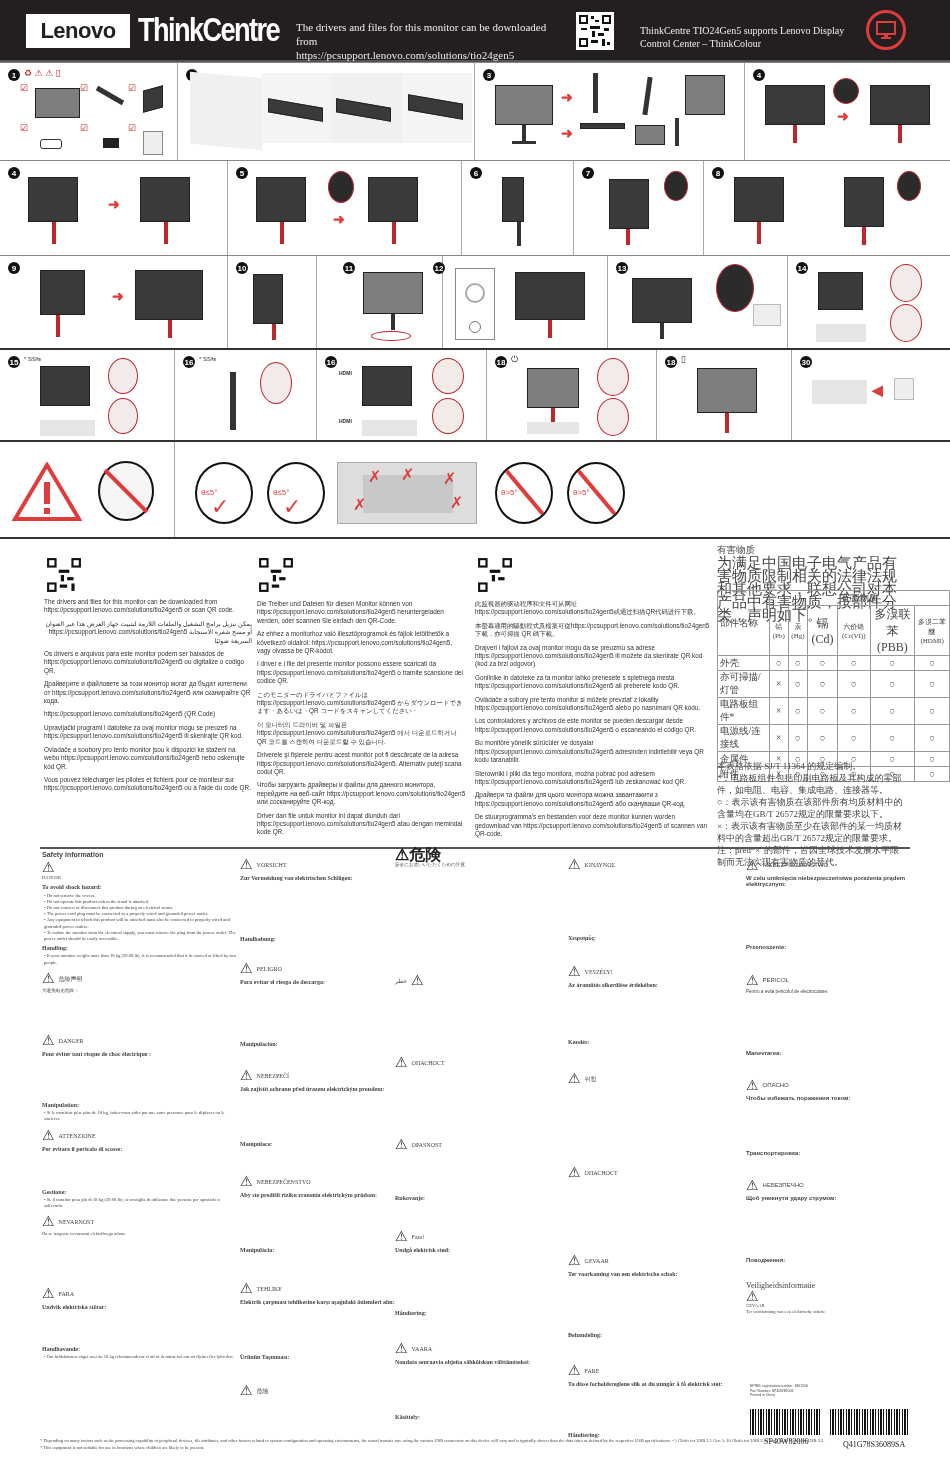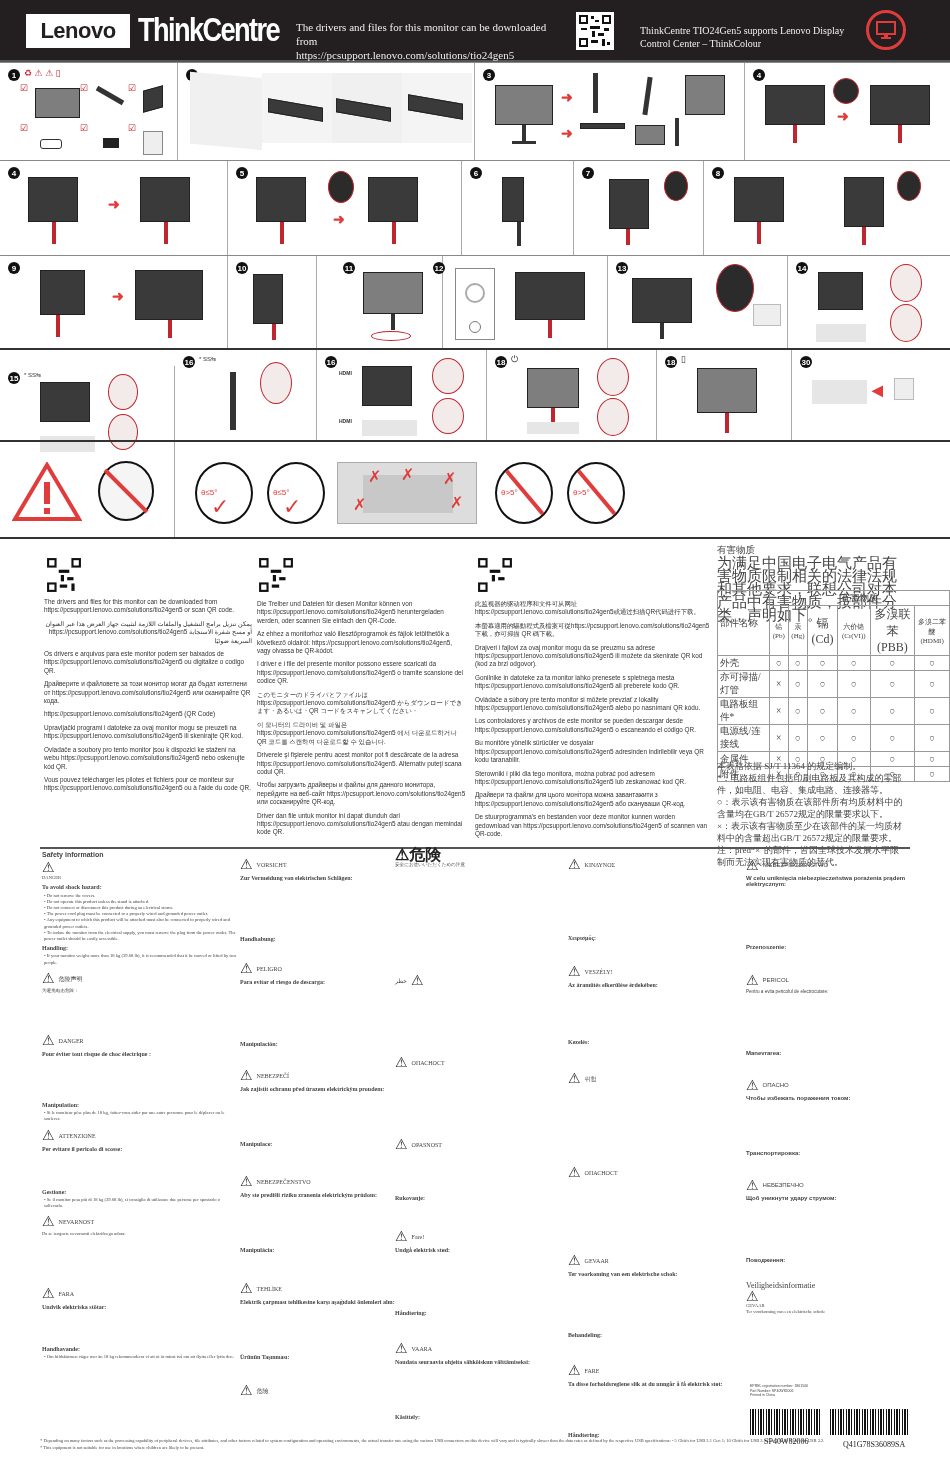--- a/index.html
+++ b/index.html
@@ -211,21 +211,21 @@
 </div>
 <div class="panel" style="left:788px;top:256px;width:162px;height:92px;border-right:none">
   <div class="step-num">14</div>
   <div class="mon" style="left:30px;top:16px;width:45px;height:38px"></div>
   <div style="position:absolute;left:28px;top:68px;width:50px;height:18px;background:#e6e6e6"></div>
   <div class="circle-zoom" style="left:102px;top:8px;width:32px;height:38px"></div>
   <div class="circle-zoom" style="left:102px;top:48px;width:32px;height:38px"></div>
 </div>
 
 <div class="row-sep" style="top:348px;height:2px"></div>
-<div class="panel" style="left:0;top:366px;width:175px;height:100px">
+<div class="panel" style="left:0;top:350px;width:175px;height:100px">
   <div class="step-num">15</div>
   <div class="icon-sm" style="left:24px;top:5px;font-size:6px">* SS⇆</div>
   <div class="mon" style="left:40px;top:16px;width:50px;height:40px"></div>
   <div style="position:absolute;left:40px;top:70px;width:55px;height:16px;background:#e6e6e6"></div>
   <div class="circle-zoom" style="left:108px;top:8px;width:30px;height:36px"></div>
   <div class="circle-zoom" style="left:108px;top:48px;width:30px;height:36px"></div>
 </div>
 <div class="panel" style="left:175px;top:350px;width:142px;height:90px">
   <div class="step-num">16</div>
   <div class="icon-sm" style="left:24px;top:5px;font-size:6px">* SS⇆</div>

